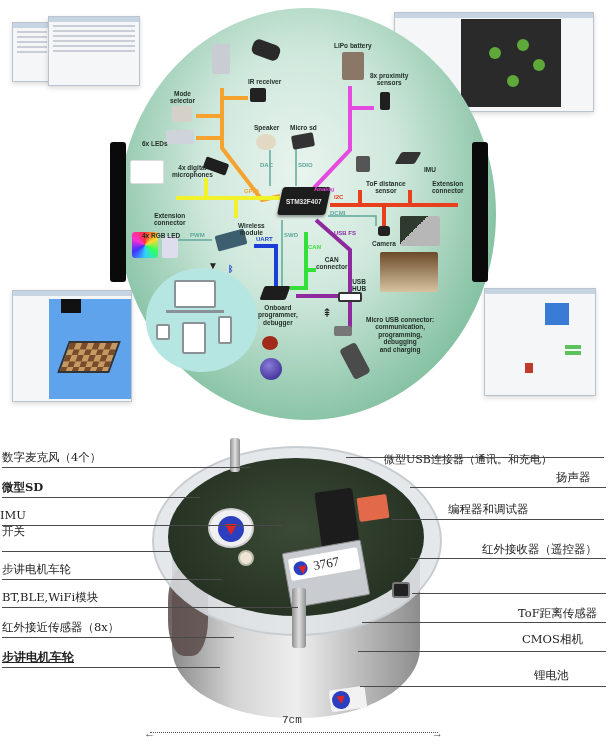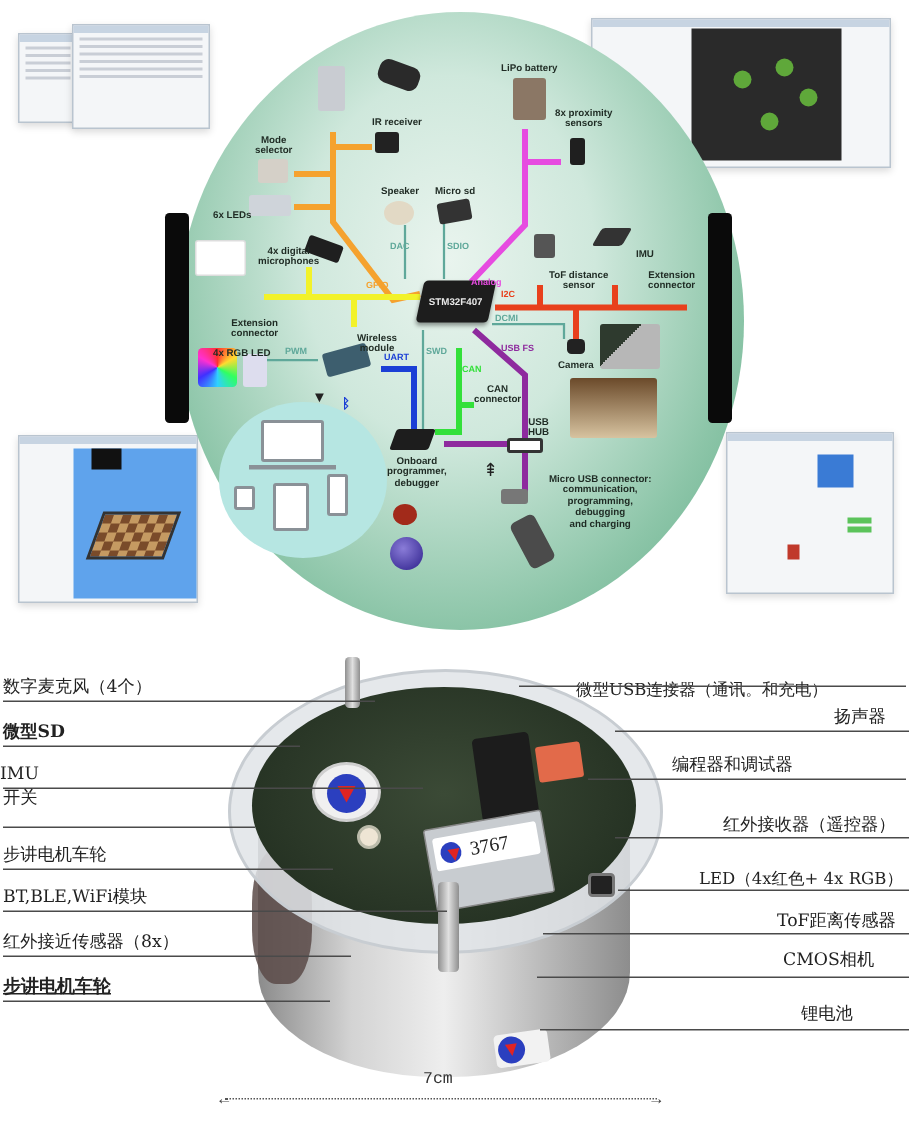--- a/index.html
+++ b/index.html
@@ -300,21 +300,20 @@
   <div class="leader" style="left:2px;top:247px;width:218px;"></div>
 
   <div class="callout" style="left:384px;top:32px;font-size:11px;">微型USB连接器（通讯。和充电）</div>
   <div class="leader" style="left:346px;top:37px;width:258px;"></div>
   <div class="callout" style="left:556px;top:50px;">扬声器</div>
   <div class="leader" style="left:410px;top:67px;width:196px;"></div>
   <div class="callout" style="left:448px;top:82px;text-align:center;">编程器和调试器</div>
   <div class="leader" style="left:392px;top:99px;width:212px;"></div>
   <div class="callout" style="left:482px;top:122px;">红外接收器（遥控器）</div>
   <div class="leader" style="left:410px;top:138px;width:196px;"></div>
-  <div class="callout" style="left:466px;top:158px;font-size:11px;">LED（4x红色+ 4x RGB）</div>
   <div class="leader" style="left:412px;top:173px;width:194px;"></div>
   <div class="callout" style="left:518px;top:186px;">ToF距离传感器</div>
   <div class="leader" style="left:362px;top:202px;width:244px;"></div>
   <div class="callout" style="left:522px;top:212px;">CMOS相机</div>
   <div class="leader" style="left:358px;top:231px;width:248px;"></div>
   <div class="callout" style="left:534px;top:248px;">锂电池</div>
   <div class="leader" style="left:360px;top:266px;width:246px;"></div>
 
   <div class="dim-label">7cm</div>
   <div class="dim-line"></div>

